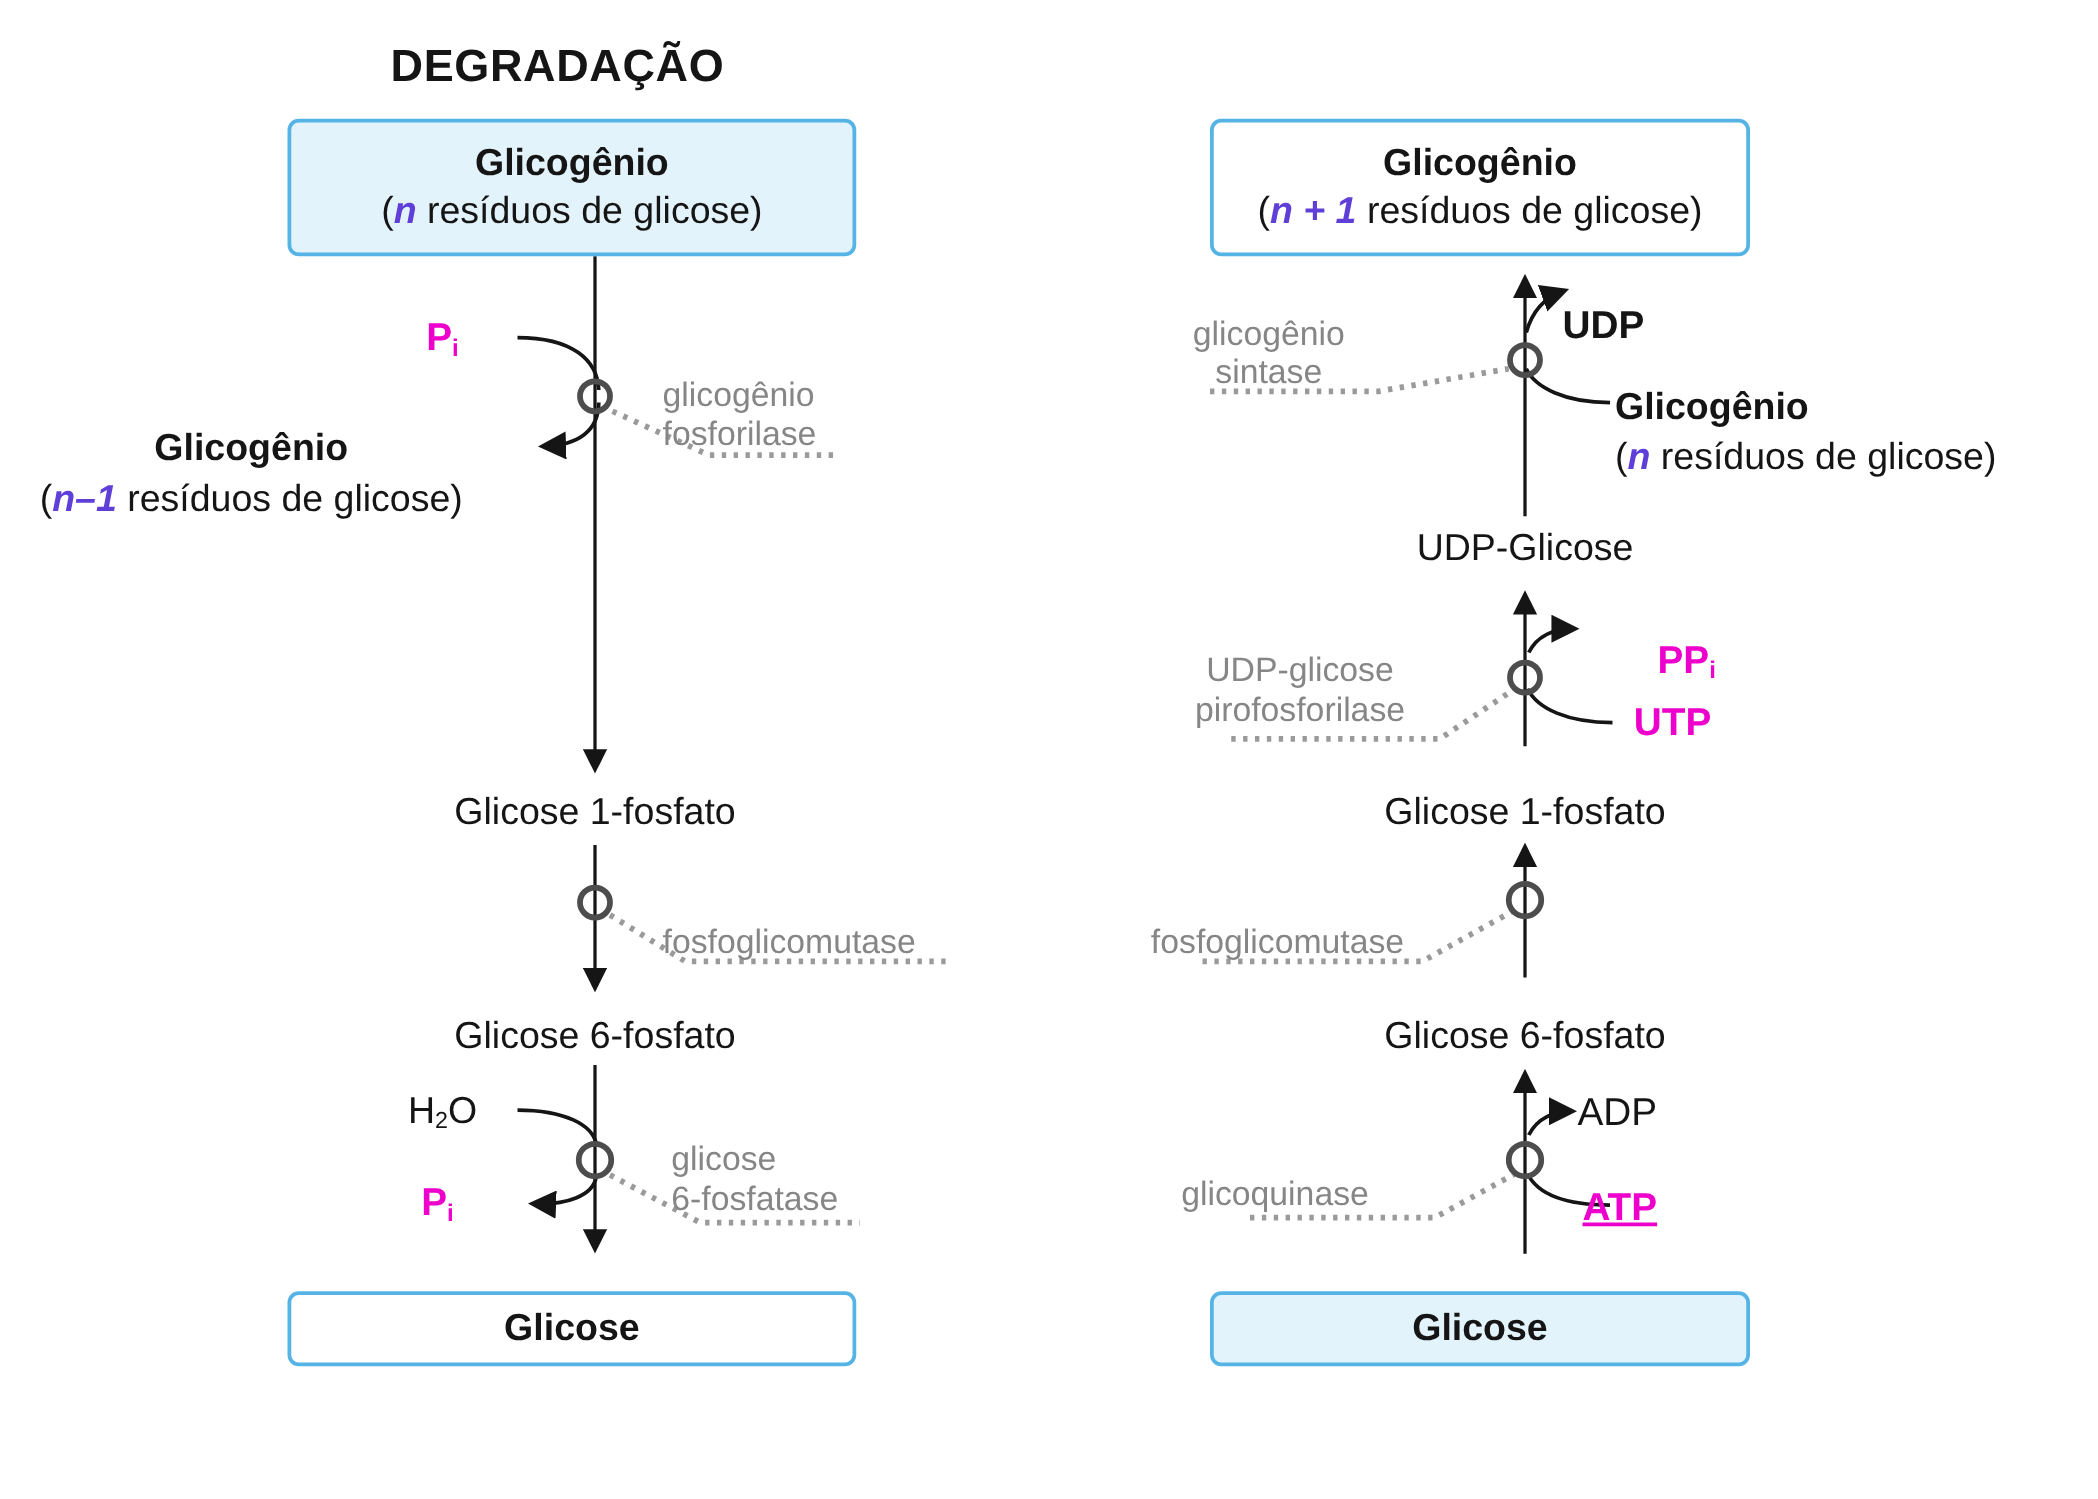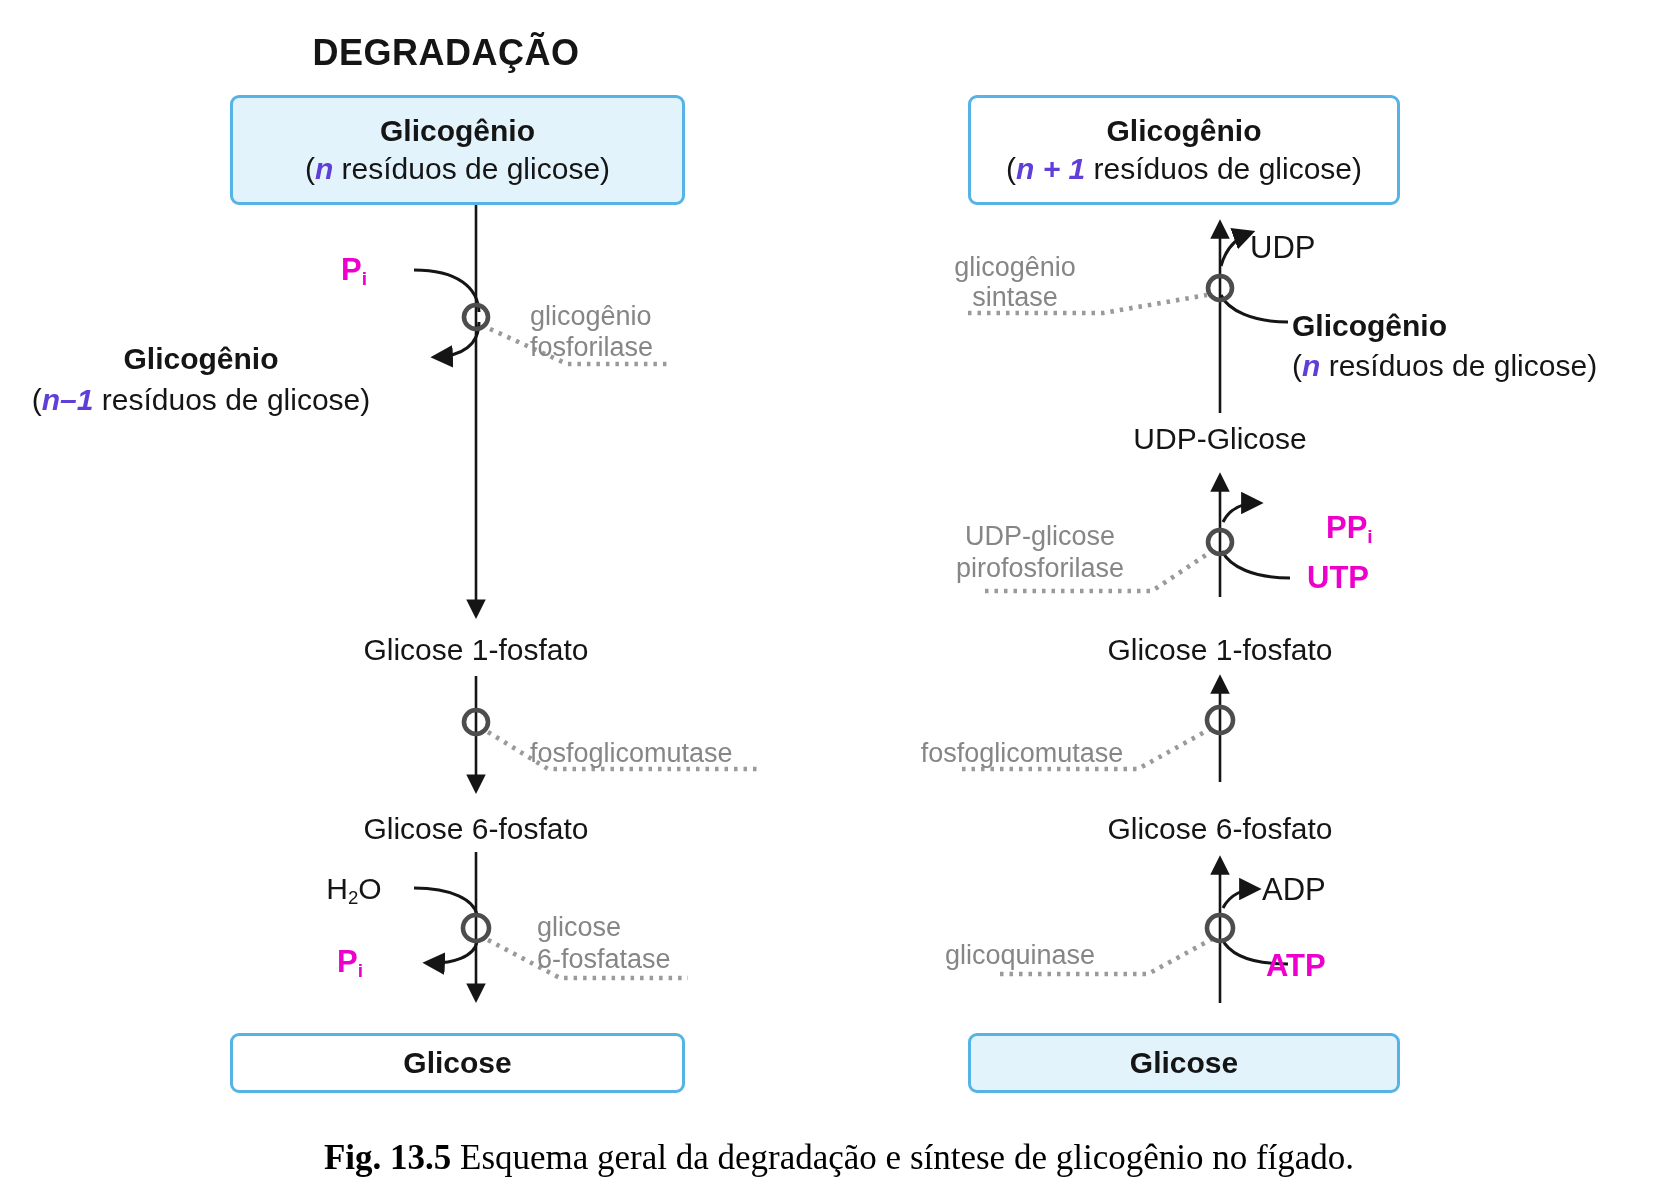--- a/index.html
+++ b/index.html
@@ -140,21 +140,21 @@
 
   <div class="lbl enz enz2" style="left:537px;top:911px;">
     <span>glicose</span><br>
     <span>6-fosfatase</span>
   </div>
 
   <div class="bx" style="left:230px;top:1033px;width:449px;height:54px;">
     <span class="bname">Glicose</span>
   </div>
 
-  <div class="lbl nuc" style="left:1250px;top:230px;">UDP</div>
+  <div class="lbl nuc" style="left:1250px;top:242px;font-weight:bold;">UDP</div>
 
   <div class="lbl metab" style="left:1292px;top:306px;line-height:40px;text-align:left;">
     <span class="bold">Glicogênio</span><br>
     <span>
       <span>(</span><span class="nvar">n</span><span> resíduos de glicose)</span>
     </span>
   </div>
 
   <div class="lbl enz r" style="left:890px;top:252px;width:250px;line-height:30px;">
     <span>glicogênio</span><br>
@@ -175,25 +175,22 @@
   <div class="lbl nuc mag" style="left:1297px;top:560px;margin-left:10px;">UTP</div>
 
   <div class="lbl metab" style="left:1020px;top:633px;width:400px;">Glicose 1-fosfato</div>
 
   <div class="lbl enz r" style="left:887px;top:738px;width:270px;">fosfoglicomutase</div>
 
   <div class="lbl metab" style="left:1020px;top:812px;width:400px;">Glicose 6-fosfato</div>
 
   <div class="lbl nuc" style="left:1262px;top:872px;">ADP</div>
 
-  <div class="lbl nuc mag" style="left:1266px;top:948px;">ATP</div>
+  <div class="lbl nuc mag" style="left:1266px;top:948px;text-decoration:underline;">ATP</div>
 
   <div class="lbl enz r" style="left:885px;top:940px;width:270px;">glicoquinase</div>
 
   <div class="bx fill" style="left:968px;top:1033px;width:426px;height:54px;">
     <span class="bname">Glicose</span>
   </div>
 
-  <div class="caption">
-    <b>Fig. 13.5</b><span> Esquema geral da degradação e síntese de glicogênio no fígado.</span>
-  </div>
 
 </div>
 
 </body></html>

